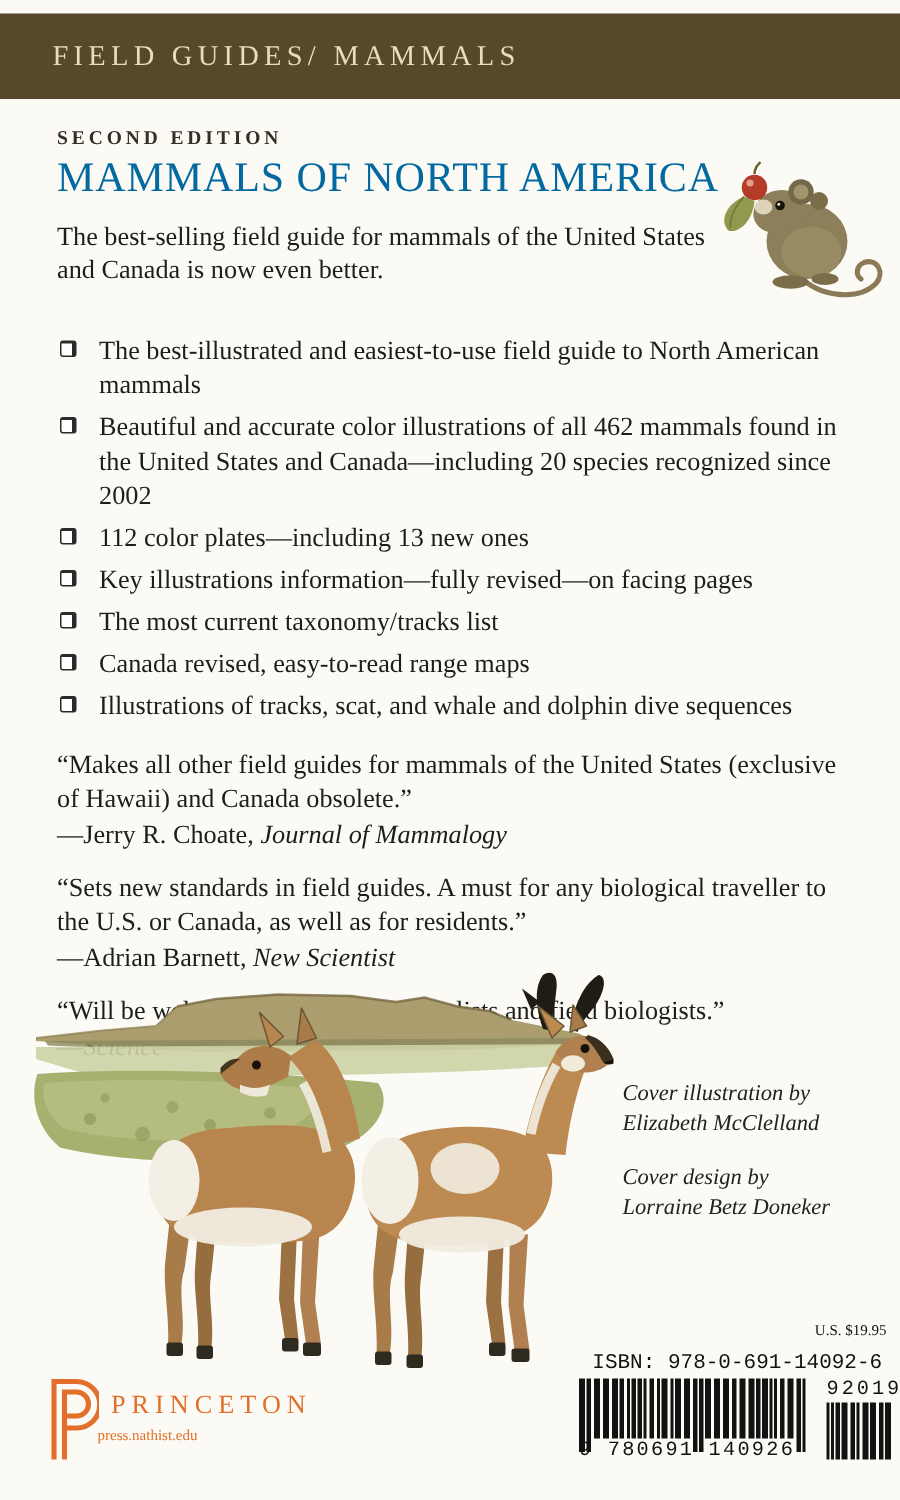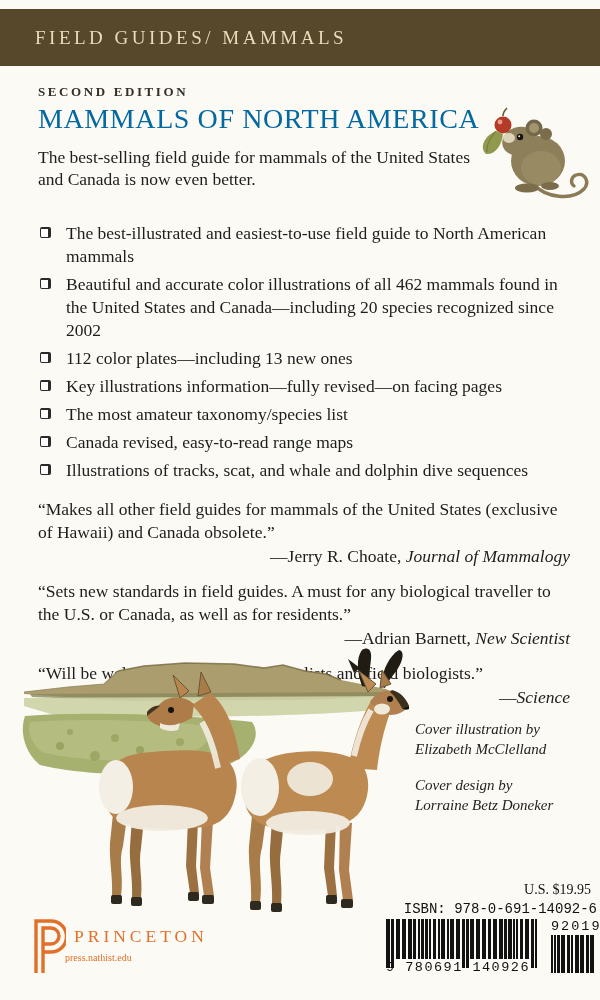--- a/index.html
+++ b/index.html
@@ -51,21 +51,21 @@
     position:absolute; left:2px; top:5px;
     width:11px; height:11px;
     border:1.5px solid #2a2a2a;
     border-top-width:2.5px; border-right-width:3px;
     border-radius:2px;
     background:#fff;
   }
 
   .quotes { margin-top:16px; }
   .quote-text { font-size:17.5px; line-height:23px; margin-top:12px; }
-  .quote-attr { text-align:right; font-size:17.5px; line-height:23px; margin-top:1px; margin-bottom:4px; }
+  .quote-attr { font-size:17.5px; line-height:23px; margin-top:1px; margin-bottom:4px; }
   .quote-attr i { font-style:italic; }
 
   
   .scene { position:absolute; left:10px; top:646px; width:410px; height:272px; }
 
   
   .credits { position:absolute; left:415px; top:720px; width:170px; }
   .credit { font-style:italic; font-size:15px; line-height:19.5px; margin-bottom:17px; color:#222; }
 
   
@@ -81,27 +81,27 @@
   }
   .p-url {
     position:absolute; left:37px; top:38px;
     color:var(--orange, #e2702a);
     font-size:10px; font-weight:normal; white-space:nowrap;
   }
 
   
   .price {
     position:absolute; top:882px; right:9px;
-    font-size:14px; color:#111;
+    font-size:10px; color:#111;
   }
   .isbn-block { position:absolute; left:386px; top:901px; width:211px; }
   .isbn-label {
     font-family:"Liberation Mono", monospace;
     font-size:14px; letter-spacing:0px; white-space:nowrap;
-    color:#111; text-align:right;
+    color:#111; text-align:center;
   }
   .codes { display:flex; margin-top:2px; }
   .ean { width:162px; }
   .barcode-bars { display:flex; align-items:flex-start; }
   .bar { display:inline-block; background:#121212; }
   .bar { height:40px; }
   .bar.tall { height:49px; }
   .gap { display:inline-block; height:1px; }
   .ean-digits {
     font-family:"Liberation Mono", monospace;
@@ -168,21 +168,21 @@
           <span>112 color plates—including 13 new ones</span>
         </li>
 
         <li>
           <span class="sq"></span>
           <span>Key illustrations information—fully revised—on facing pages</span>
         </li>
 
         <li>
           <span class="sq"></span>
-          <span>The most amateur taxonomy/species list</span>
+          <span>The most current taxonomy/tracks list</span>
         </li>
 
         <li>
           <span class="sq"></span>
           <span>Canada revised, easy-to-read range maps</span>
         </li>
 
         <li>
           <span class="sq"></span>
           <span>Illustrations of tracks, scat, and whale and dolphin dive sequences</span>

